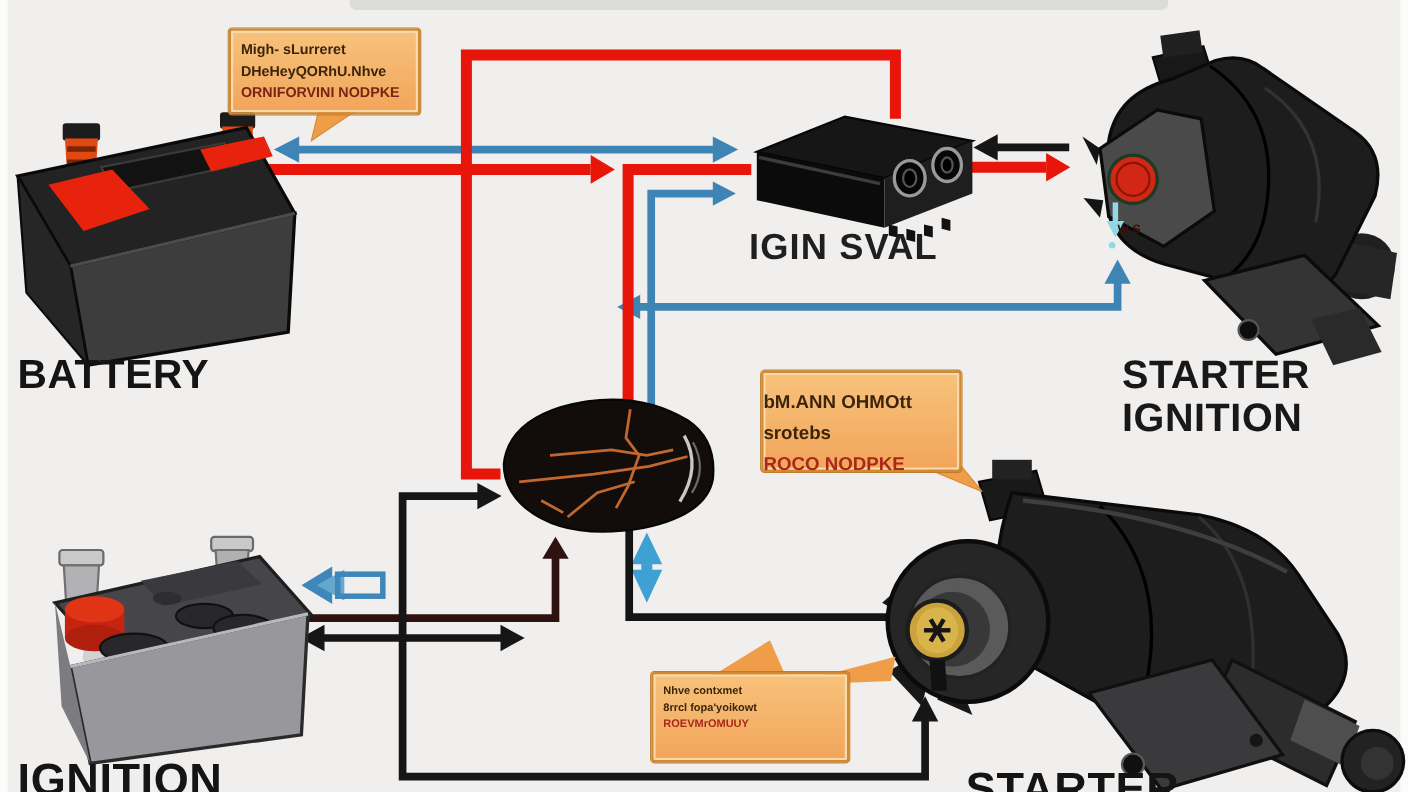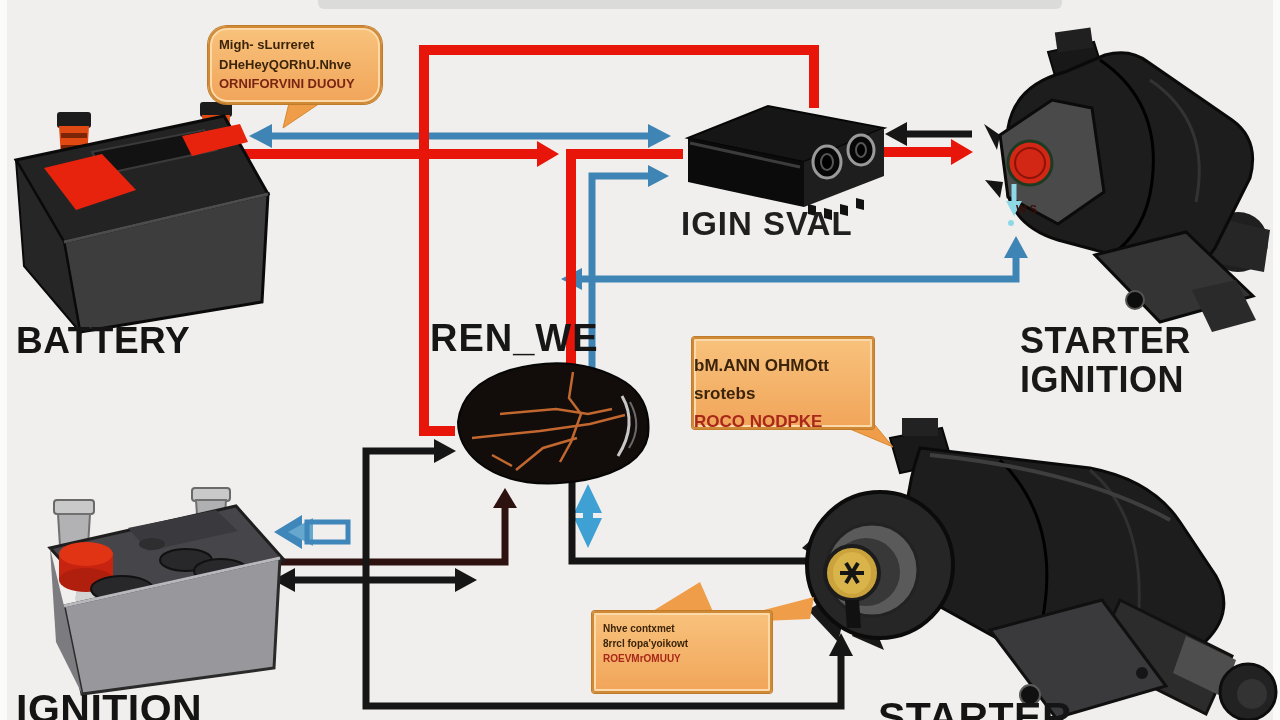--- a/index.html
+++ b/index.html
@@ -17,21 +17,21 @@
   .lbl-solenoid{left:1020px;top:322px;font-size:36px;line-height:1.08;color:#181818;}
   .lbl-ignition{left:16px;top:686px;font-size:41px;}
   .lbl-starter{left:878px;top:694px;font-size:41px;}
   .btn-txt{position:absolute;left:1016px;top:155px;font-size:11px;font-weight:700;color:#3a0f08;margin-top:48px;}
   .callout{position:absolute;background:linear-gradient(180deg,#f8c27c,#f1a55a);
            border:2px solid #d08a36;box-shadow:0 0 0 1px #c07c2b, inset 0 0 0 2px #fbd9a8;
            border-radius:3px;color:#3b2409;font-weight:700;}
   .callout .ln{display:block;}
   .callout .red{color:#a8281a;}
   .callout .darkred{color:#7a2414;}
-  .co-tl{left:208px;top:26px;width:152px;height:60px;padding:7px 9px;font-size:13px;line-height:1.5;border-radius:19px;}
+  .co-tl{left:208px;top:26px;width:152px;height:60px;padding:7px 9px;font-size:13px;line-height:1.5;}
   .co-cr{left:680px;top:337px;width:178px;height:62px;padding:13px 0;font-size:17px;line-height:1.65;margin-left:12px;}
   .co-bc{left:592px;top:611px;width:158px;height:62px;padding:8px 9px;font-size:10px;line-height:1.5;}
 </style>
 </head>
 <body>
 
 <div class="stage">
   <div class="edge-strip" style="left:0"></div>
   <div class="edge-strip" style="left:1273px"></div>
   <div class="top-bar"></div>
@@ -209,35 +209,34 @@
 
     <polygon points="290,99 326,99 283,128" fill="#ef9d48" stroke="#d88830" stroke-width="1"></polygon>
     <polygon points="838,424 874,424 893,447" fill="#ef9d48" stroke="#d88830" stroke-width="1"></polygon>
     <polygon points="648,614 700,582 714,614" fill="#ef9d48"></polygon>
     <polygon points="714,623 814,597 810,619" fill="#ef9d48"></polygon>
   </svg>
 
   <div class="callout co-tl">
     <span class="ln">Migh- sLurreret</span>
     <span class="ln">DHeHeyQORhU.Nhve</span>
-    <span class="ln darkred">ORNIFORVINI DUOUY</span>
+    <span class="ln darkred">ORNIFORVINI NODPKE</span>
   </div>
   <div class="callout co-cr">
     <span class="ln">bM.ANN OHMOtt srotebs</span>
     <span class="ln red">ROCO NODPKE</span>
   </div>
   <div class="callout co-bc">
     <span class="ln">Nhve contxmet</span>
     <span class="ln">8rrcl fopa'yoikowt</span>
     <span class="ln red">ROEVMrOMUUY</span>
   </div>
 
   <div class="lbl lbl-battery">BATTERY</div>
   <div class="lbl lbl-switch">IGIN SVAL</div>
-  <div class="lbl lbl-key">REN_WE</div>
   <div class="lbl lbl-solenoid">
     <div>STARTER</div>
     <div>IGNITION</div>
   </div>
   <div class="lbl lbl-ignition">IGNITION</div>
   <div class="lbl lbl-starter">STARTER</div>
   <div class="btn-txt">W S</div>
 </div>
 
 </body></html>

